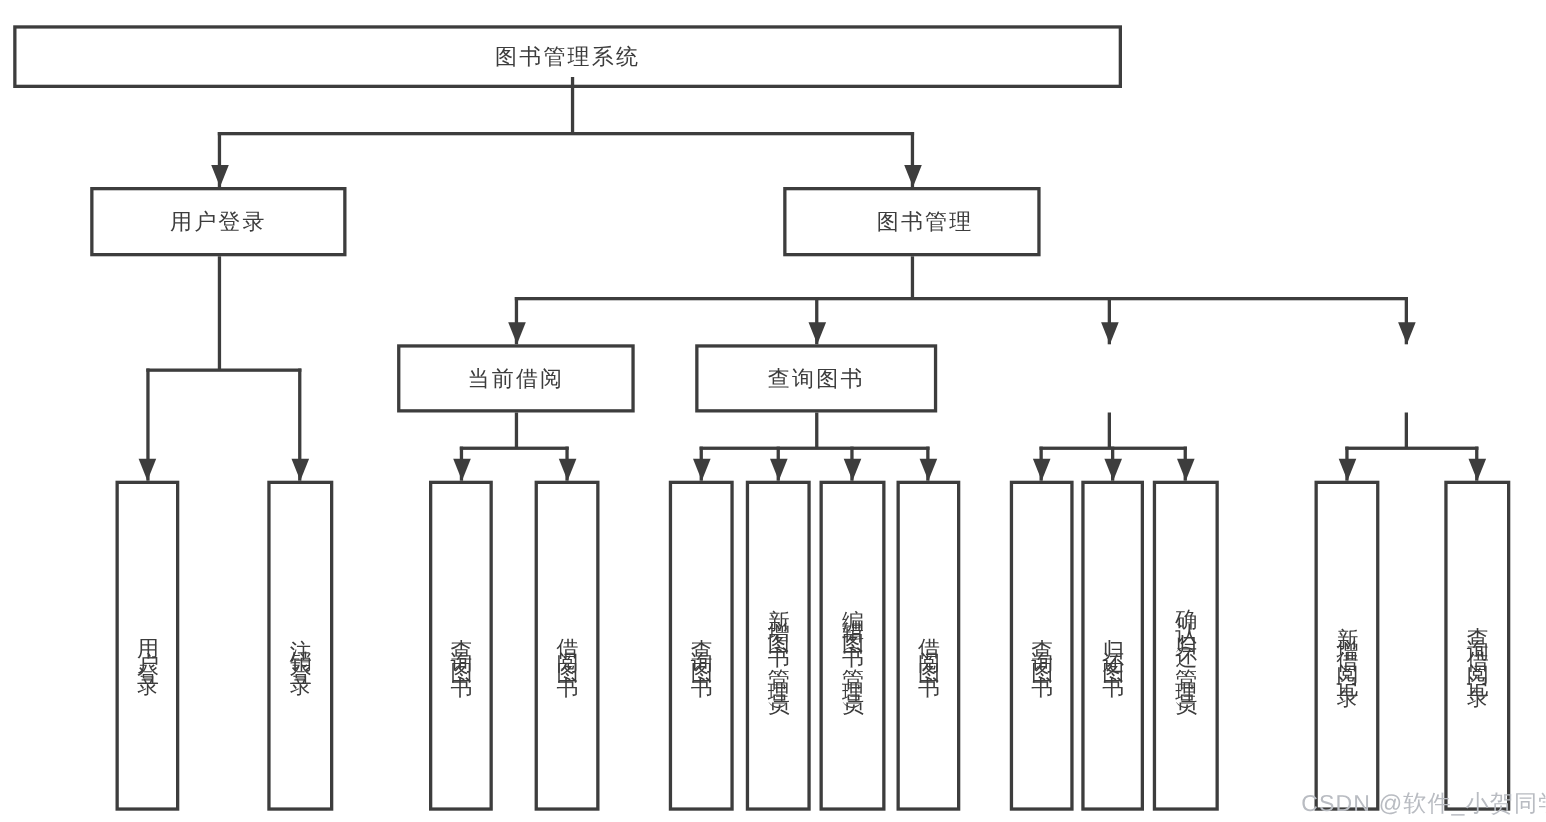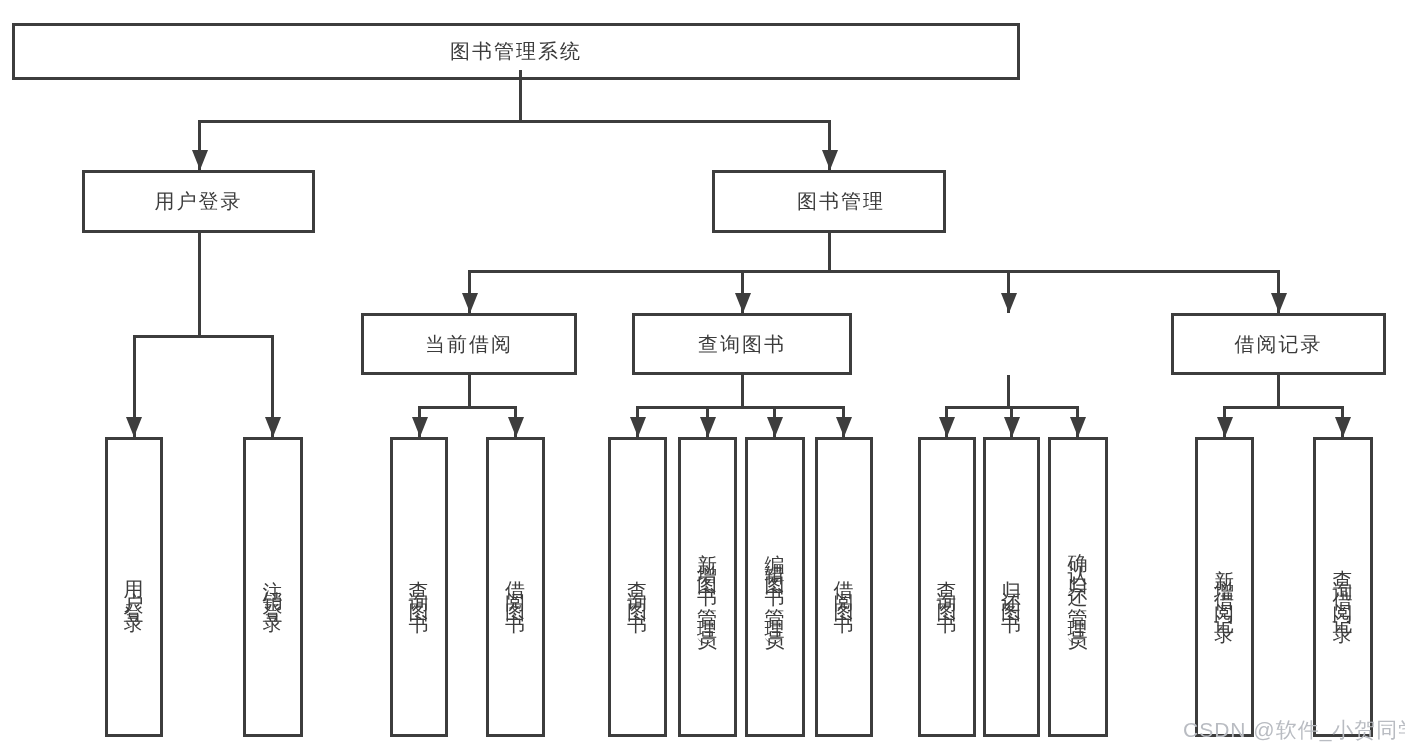--- a/index.html
+++ b/index.html
@@ -50,23 +50,20 @@
 
   <div class="box hbox" style="left:361px; top:313px; width:216px; height:62px;">
     <span>当前借阅</span>
   </div>
 
   <div class="box hbox" style="left:632px; top:313px; width:220px; height:62px;">
     <span>查询图书</span>
   </div>
 
 
-  <div class="box hbox" style="left:1171px; top:313px; width:215px; height:62px;">
-    <span>借阅记录</span>
-  </div>
 
   <div class="box vbox" style="left:105px; top:437px; width:58px; height:300px;">
     <span>用户登录</span>
   </div>
 
   <div class="box vbox" style="left:243px; top:437px; width:60px; height:300px;">
     <span>注销登录</span>
   </div>
 
   <div class="box vbox" style="left:390px; top:437px; width:58px; height:300px;">

